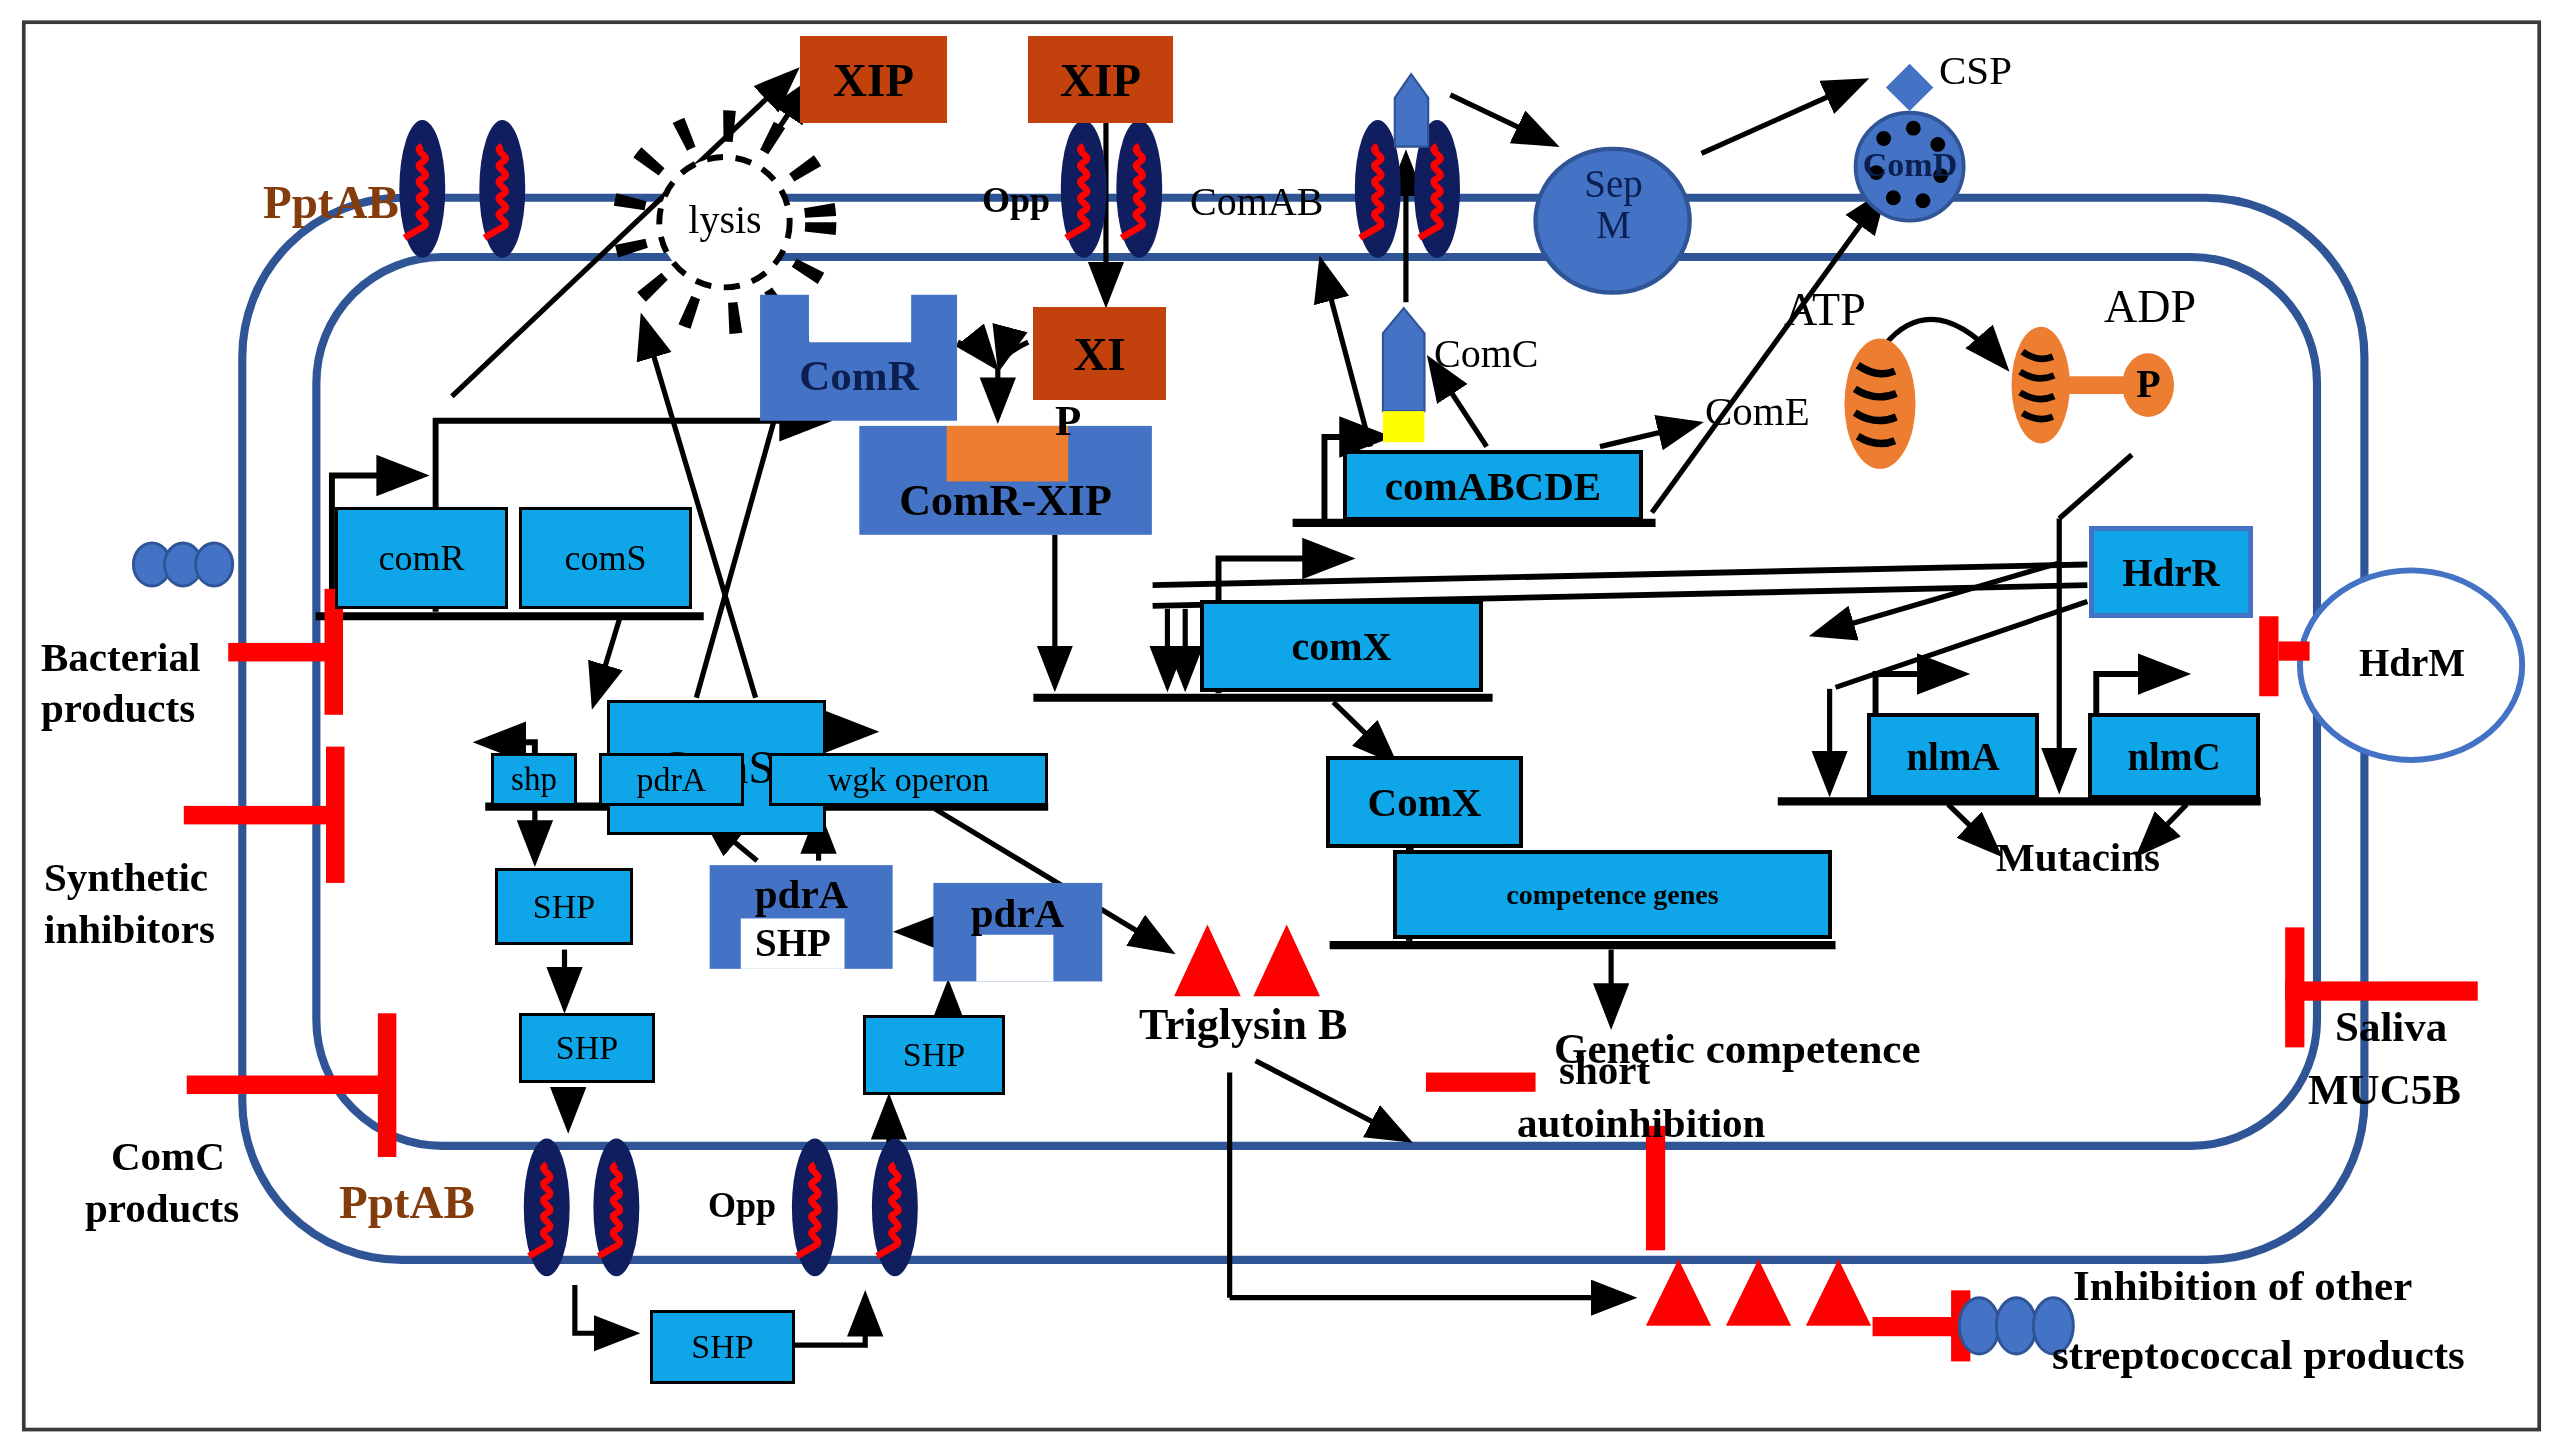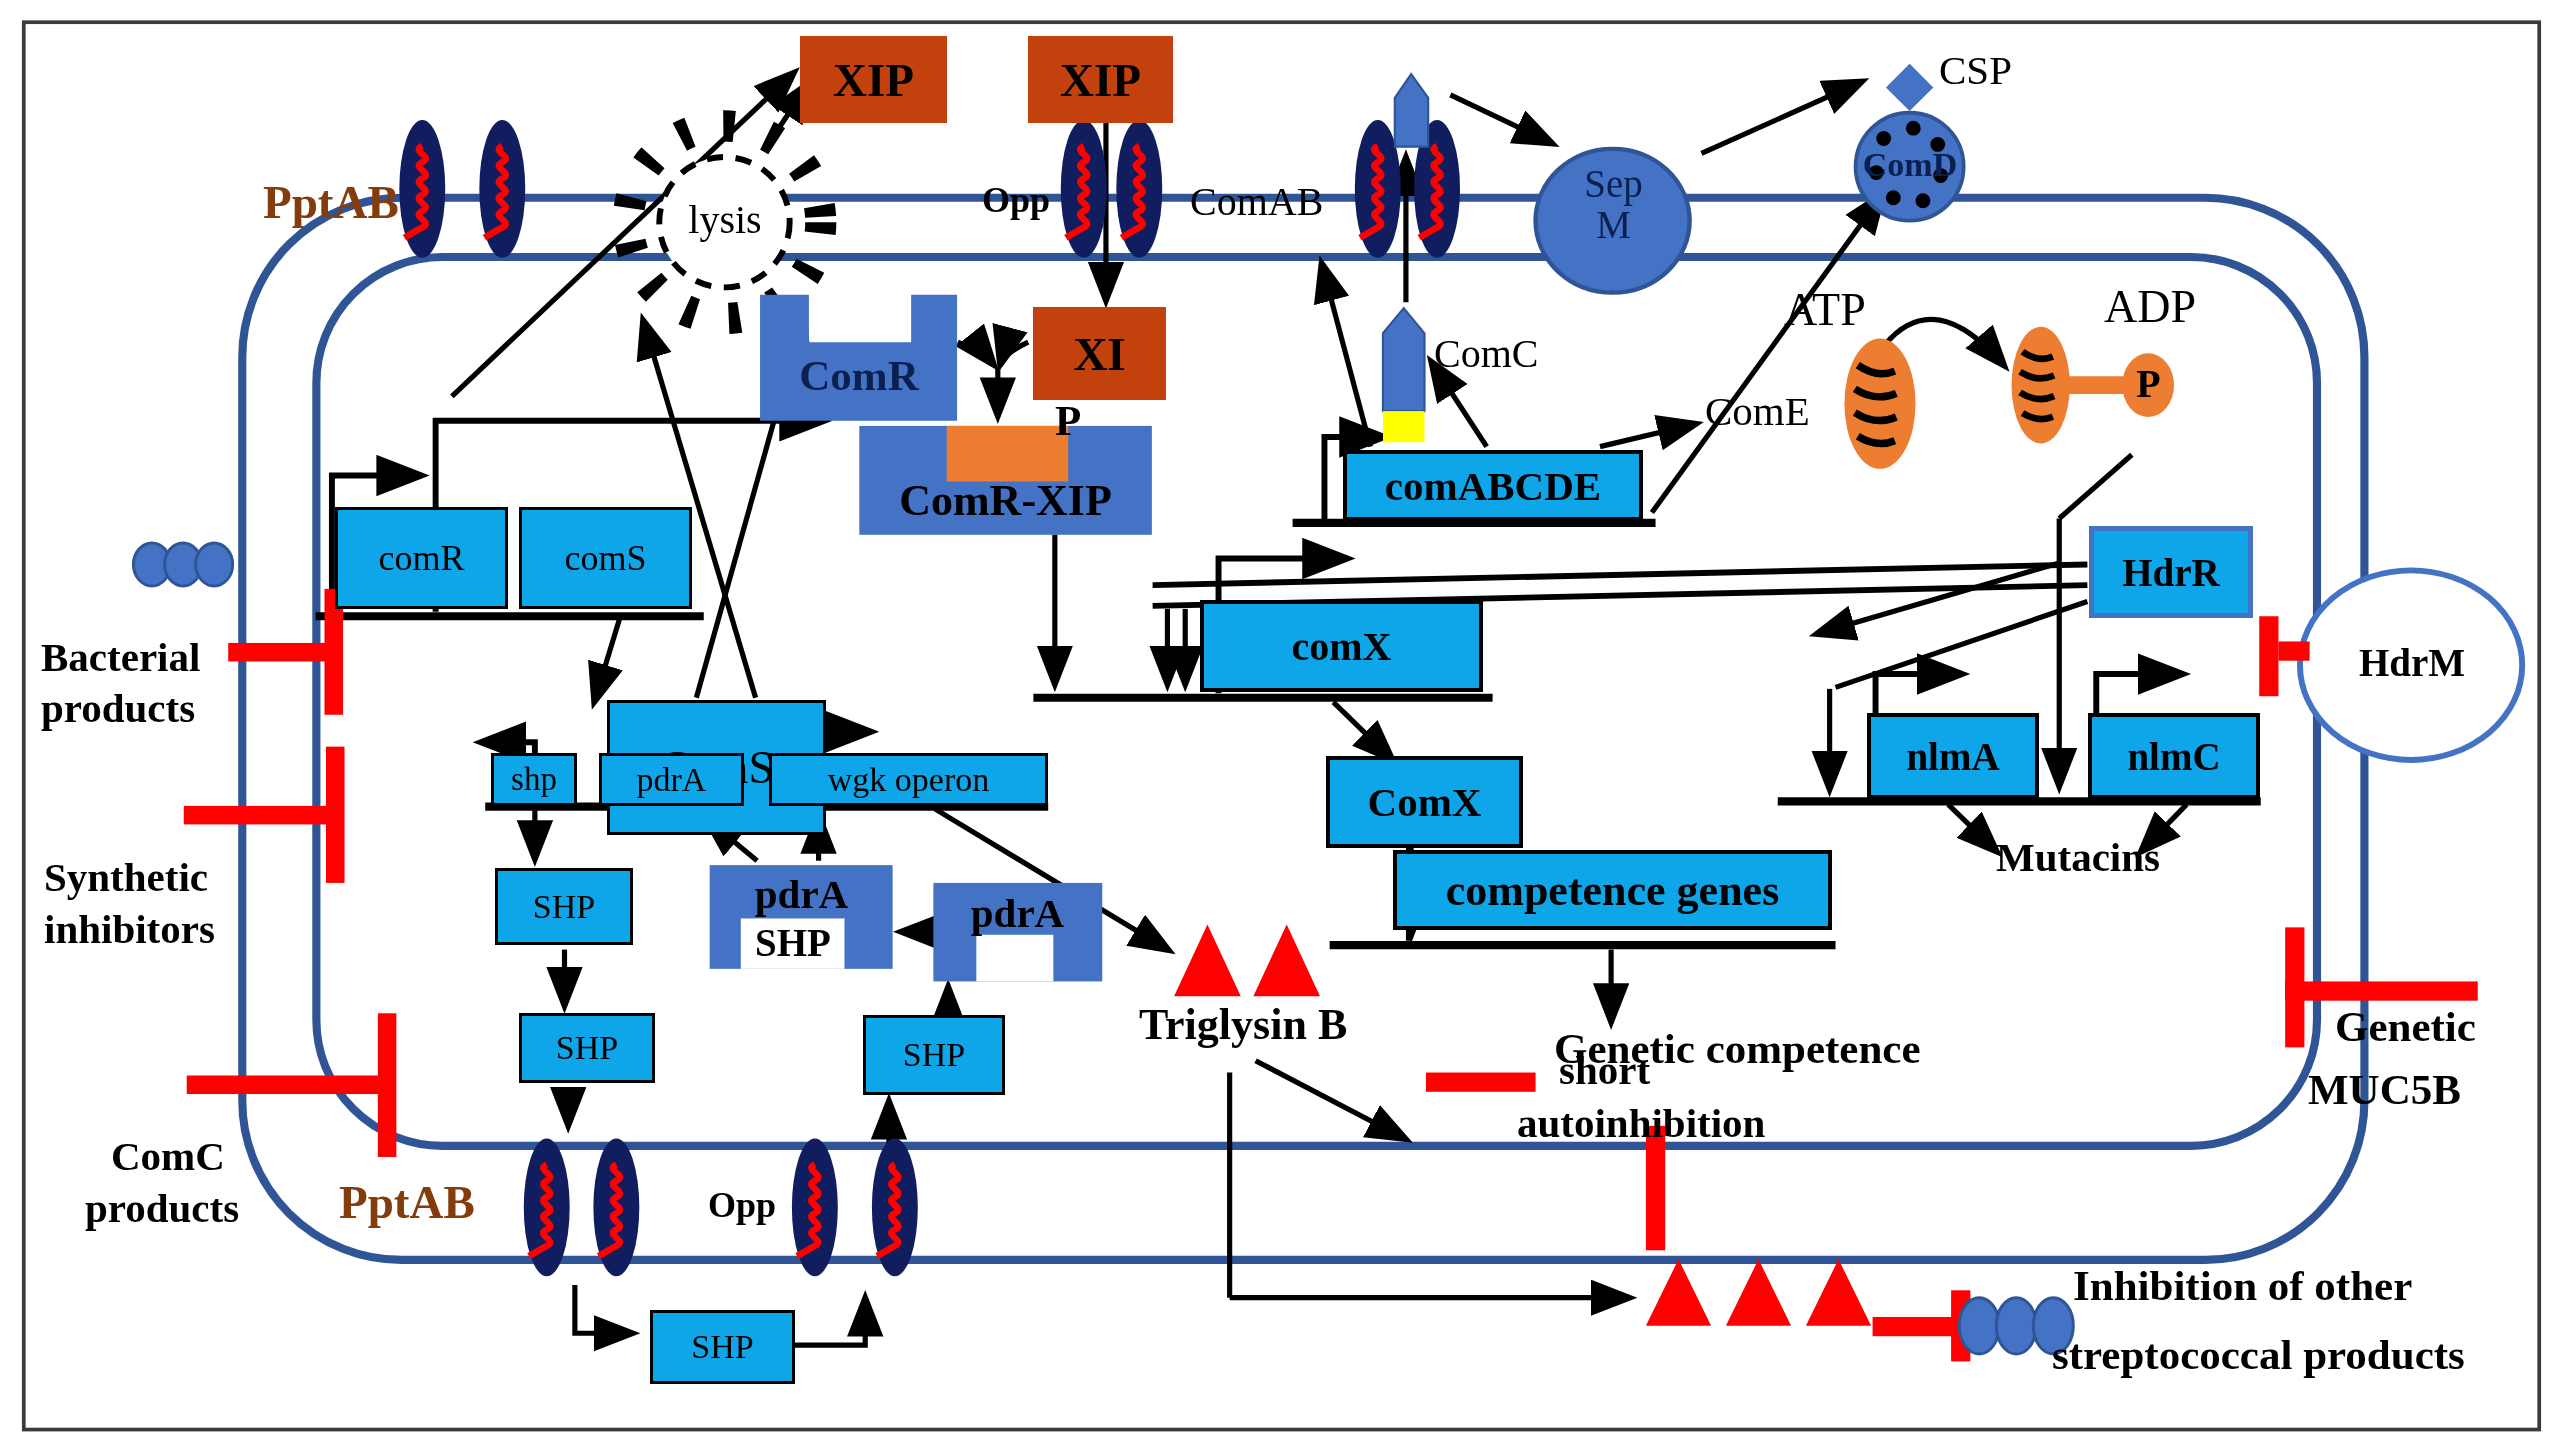--- a/index.html
+++ b/index.html
@@ -260,21 +260,21 @@
 <div class="bx b" style="left:1343px;top:450px;width:300px;height:71px;font-size:41px">comABCDE</div>
 <div class="bx" style="left:335px;top:507px;width:173px;height:102px;font-size:36px;border-width:3.7px">comR</div>
 <div class="bx" style="left:519px;top:507px;width:173px;height:102px;font-size:36px;border-width:3.7px">comS</div>
 <div class="bx" style="left:607px;top:700px;width:219px;height:135px;font-size:46px;border-width:3.7px">ComS</div>
 
 <div class="bx b" style="left:2089px;top:526px;width:164px;height:92px;font-size:39px;border:5.2px solid #4472C4">HdrR</div>
 <div class="lb b c" style="left:2354px;top:643px;width:116px;font-size:39px">HdrM</div>
 
 <div class="bx b" style="left:1200px;top:600px;width:283px;height:92px;font-size:40px">comX</div>
 <div class="bx b" style="left:1326px;top:756px;width:197px;height:92px;font-size:41px">ComX</div>
-<div class="bx b" style="left:1393px;top:850px;width:439px;height:80px;font-size:44px">competence genes</div>
+<div class="bx b" style="left:1393px;top:850px;width:439px;height:89px;font-size:28px">competence genes</div>
 <div class="lb b" style="left:1554px;top:1027px;font-size:43px">Genetic competence</div>
 
 <div class="bx b" style="left:1867px;top:713px;width:172px;height:86px;font-size:39px">nlmA</div>
 <div class="bx b" style="left:2088px;top:713px;width:172px;height:86px;font-size:39px">nlmC</div>
 <div class="lb b" style="left:1996px;top:836px;font-size:41px">Mutacins</div>
 
 <div class="bx" style="left:491px;top:753px;width:86px;height:53px;font-size:33px;border-width:3.7px">shp</div>
 <div class="bx" style="left:599px;top:753px;width:145px;height:53px;font-size:34px;border-width:3.7px">pdrA</div>
 <div class="bx" style="left:769px;top:753px;width:279px;height:53px;font-size:34px;border-width:3.7px">wgk operon</div>
 
@@ -291,21 +291,21 @@
 <div class="lb b" style="left:1559px;top:1049px;font-size:41px">short</div>
 <div class="lb b" style="left:1517px;top:1102px;font-size:41px">autoinhibition</div>
 
 <div class="lb b" style="left:41px;top:636px;font-size:41px">Bacterial</div>
 <div class="lb b" style="left:41px;top:687px;font-size:41px">products</div>
 <div class="lb b" style="left:44px;top:856px;font-size:41px">Synthetic</div>
 <div class="lb b" style="left:44px;top:908px;font-size:41px">inhibitors</div>
 <div class="lb b" style="left:111px;top:1135px;font-size:41px">ComC</div>
 <div class="lb b" style="left:85px;top:1187px;font-size:41px">products</div>
 
-<div class="lb b" style="left:2335px;top:1005px;font-size:43px">Genetic</div>
+<div class="lb b" style="left:2335px;top:1005px;font-size:43px">Saliva</div>
 <div class="lb b" style="left:2308px;top:1068px;font-size:43px">MUC5B</div>
 
 <div class="lb b" style="left:2073px;top:1264px;font-size:43px">Inhibition of other</div>
 <div class="lb b" style="left:2052px;top:1333px;font-size:43px">streptococcal products</div>
 
 <div class="lb b brown" style="left:339px;top:1178px;font-size:47px">PptAB</div>
 <div class="lb b" style="left:708px;top:1187px;font-size:36px">Opp</div>
 
 </div>
 

